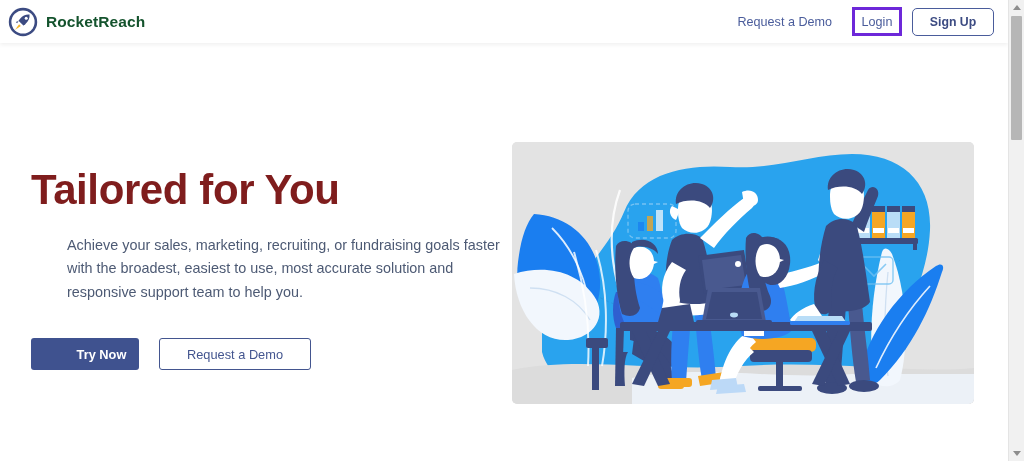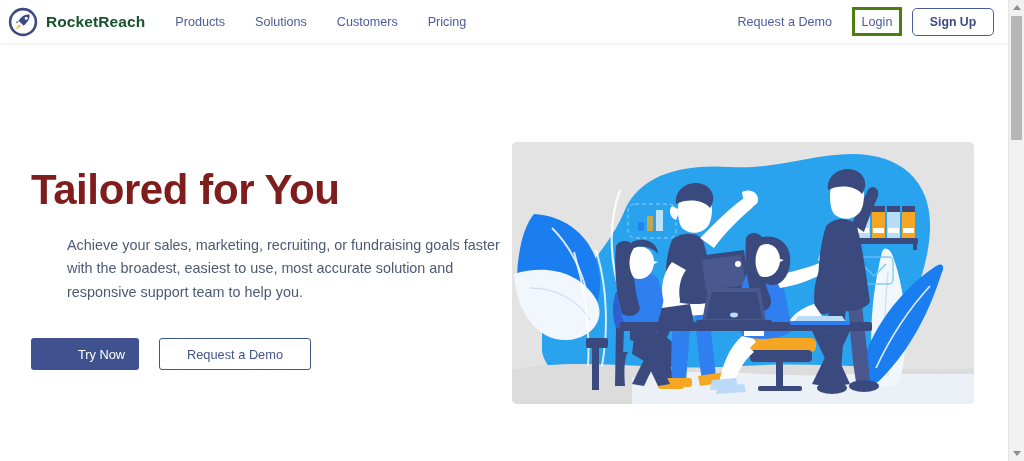--- a/index.html
+++ b/index.html
@@ -64,21 +64,21 @@
     font-size: 12.6px;
     color: #4a5c9b;
     text-decoration: none;
     cursor: pointer;
     margin-right: 20px;
   }
   .login-wrap {
     position: relative;
     width: 50px; height: 29px;
     display: flex; align-items: center; justify-content: center;
-    border: 3px solid #4d7c0f;
+    border: 3px solid #6d28d9;
     background: #ffffff;
     margin-right: 10px;
   }
   .login-link {
     font-size: 12.6px;
     color: #4a5c9b;
     text-decoration: none;
     cursor: pointer;
   }
   .signup-btn {
@@ -128,21 +128,21 @@
     align-items: center;
     gap: 20px;
   }
   .btn-primary {
     width: 108px; height: 32px;
     background: #3f528f;
     color: #ffffff;
     border: none;
     border-radius: 3px;
     font-size: 12.8px;
-    font-weight: normal;
+    font-weight: bold;
     font-family: "Liberation Sans", sans-serif;
     cursor: pointer;
     padding-left: 33px;
   }
   .btn-outline {
     width: 152px; height: 32px;
     background: #ffffff;
     color: #43558f;
     border: 1.4px solid #43558f;
     border-radius: 3px;
@@ -210,26 +210,20 @@
           <path d="M21.8 7.6c-3.6-.5-7.2 1.1-9.5 3.9l-1.8 2.2 4.9 4.9 2.2-1.8c2.8-2.3 4.4-5.9 3.9-9.5z" fill="#3c4b82"></path>
           <circle cx="18.2" cy="11.3" r="1.5" fill="#ffffff"></circle>
           <path d="M10.6 13.9l-2.8 1 1.3 1.3zM15.3 18.6l1-2.8 1.3 1.3z" fill="#3c4b82"></path>
           <path d="M11.1 17.2l-4.2 5.9 5.9-4.2z" fill="#f5b324"></path>
           <path d="M9.1 21.1l-2.2 2 2-2.2z" fill="#ffffff"></path>
         </svg>
       </span>
       <span class="brand-name">RocketReach</span>
     </div>
 
-    <nav class="nav">
-      <a>Products</a>
-      <a>Solutions</a>
-      <a>Customers</a>
-      <a>Pricing</a>
-    </nav>
 
     <div class="header-right">
       <a class="demo-link">Request a Demo</a>
       <div class="login-wrap">
         <a class="login-link">Login</a>
       </div>
       <button class="signup-btn">Sign Up</button>
     </div>
   </div>
 

